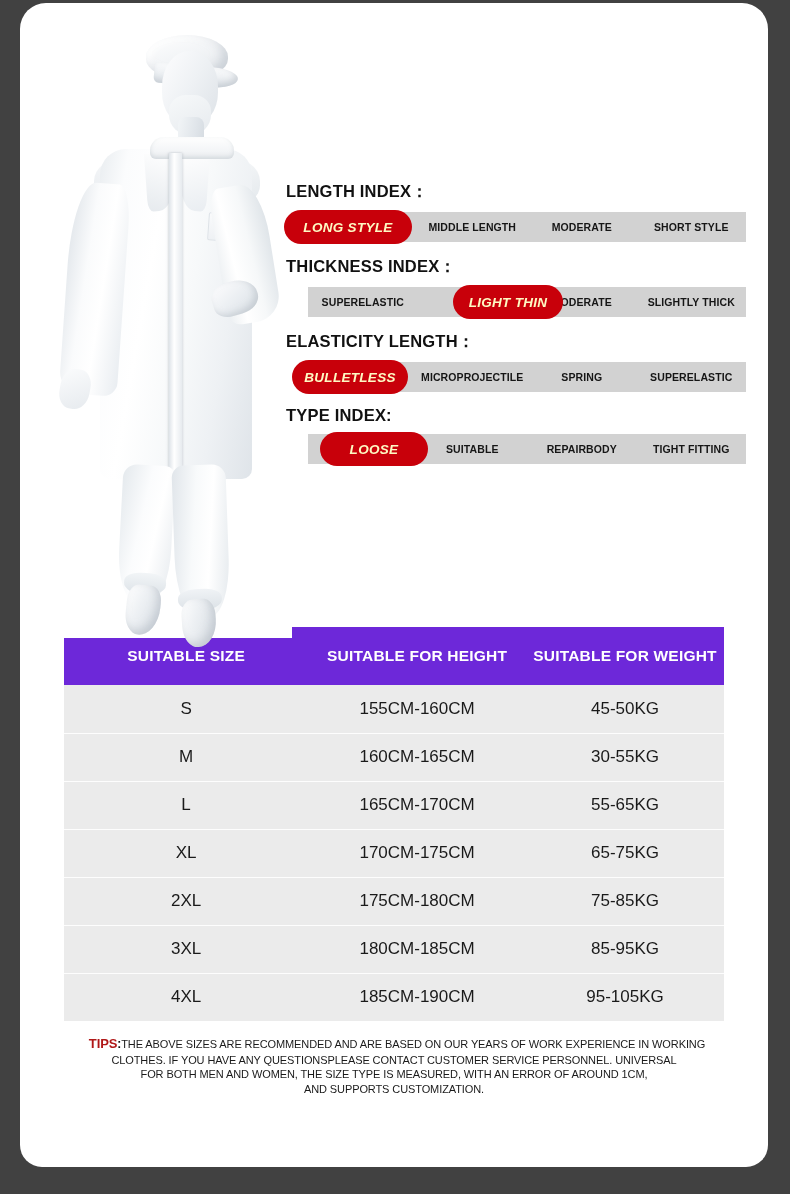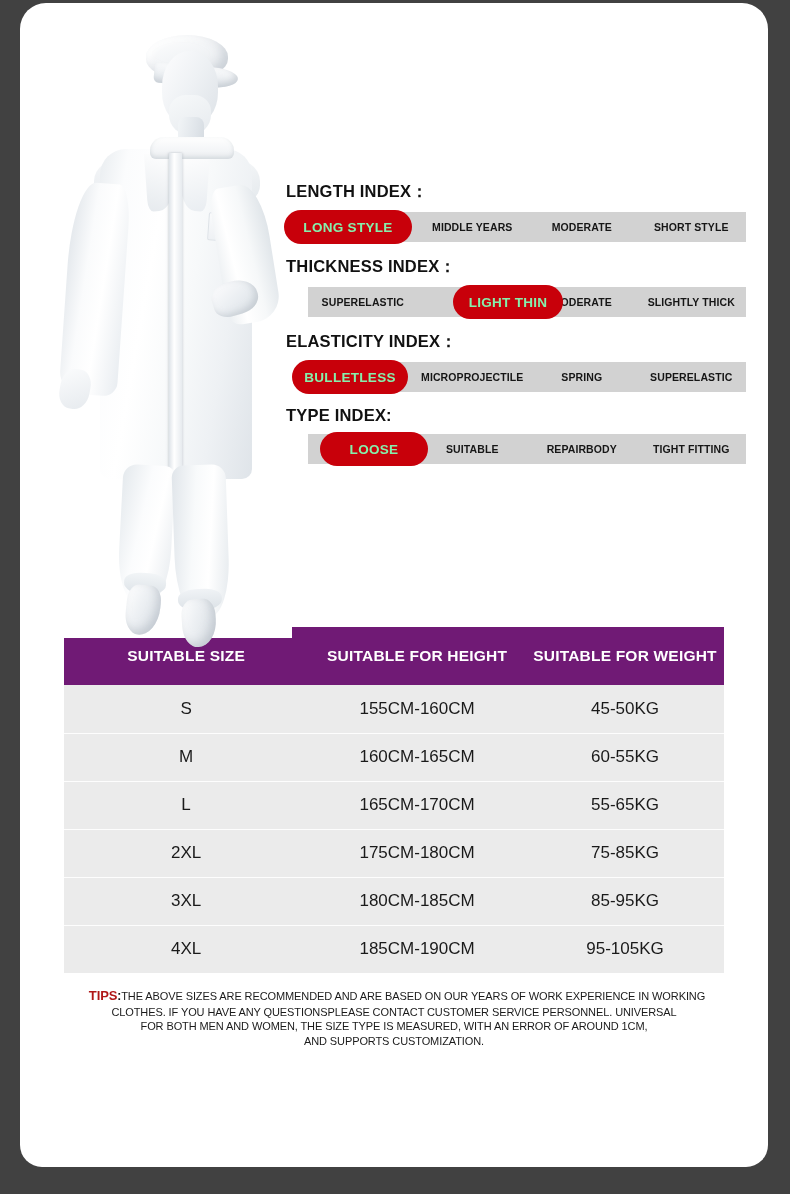--- a/index.html
+++ b/index.html
@@ -225,42 +225,43 @@
   }
   .index-opt.is-active { visibility: hidden; }
 
   .pill {
     position: absolute;
     top: 50%;
     transform: translateY(-50%);
     height: 34px;
     background: #c8000a;
     border-radius: 17px;
-    color: #86efac;
+    color: #fef9c3;
     font-size: 13.5px;
     font-weight: bold;
     letter-spacing: .3px;
     display: flex;
     align-items: center;
     justify-content: center;
     white-space: nowrap;
+    font-style: italic;
   }
   .pill-0 { left: -24px;  width: 128px; }
   .pill-1 { left: 145px;  width: 110px; }
   .pill-2 { left: -16px;  width: 116px; }
   .pill-3 { left: 12px;   width: 108px; }
 
   
   .table-wrap {
     margin: 0 44px;
     width: 660px;
   }
   table { border-collapse: collapse; width: 100%; table-layout: fixed; }
   thead th {
-    background: #701a75;
+    background: #6d28d9;
     color: #ffffff;
     font-size: 15.5px;
     font-weight: bold;
     letter-spacing: .2px;
     height: 58px;
     text-align: center;
   }
   tbody td {
     background: #ebebeb;
     color: #1a1a1a;
@@ -324,40 +325,40 @@
       <div class="mq foot-l"></div>
       <div class="mq foot-r"></div>
     </div>
 
     <div class="index-panel">
 
       <div class="index-group">
         <div class="index-title">LENGTH INDEX：</div>
         <div class="index-bar">
           <span class="index-opt is-active">LONG STYLE</span>
-          <span class="index-opt">MIDDLE YEARS</span>
+          <span class="index-opt">MIDDLE LENGTH</span>
           <span class="index-opt">MODERATE</span>
           <span class="index-opt">SHORT STYLE</span>
           <div class="pill pill-0">LONG STYLE</div>
         </div>
       </div>
 
       <div class="index-group">
         <div class="index-title">THICKNESS INDEX：</div>
         <div class="index-bar">
           <span class="index-opt">SUPERELASTIC</span>
           <span class="index-opt is-active">LIGHT THIN</span>
           <span class="index-opt">MODERATE</span>
           <span class="index-opt">SLIGHTLY THICK</span>
           <div class="pill pill-1">LIGHT THIN</div>
         </div>
       </div>
 
       <div class="index-group">
-        <div class="index-title">ELASTICITY INDEX：</div>
+        <div class="index-title">ELASTICITY LENGTH：</div>
         <div class="index-bar">
           <span class="index-opt is-active">BULLETLESS</span>
           <span class="index-opt">MICROPROJECTILE</span>
           <span class="index-opt">SPRING</span>
           <span class="index-opt">SUPERELASTIC</span>
           <div class="pill pill-2">BULLETLESS</div>
         </div>
       </div>
 
       <div class="index-group">
@@ -390,26 +391,31 @@
       </thead>
       <tbody>
         <tr>
           <td>S</td>
           <td>155CM-160CM</td>
           <td>45-50KG</td>
         </tr>
         <tr>
           <td>M</td>
           <td>160CM-165CM</td>
-          <td>60-55KG</td>
+          <td>30-55KG</td>
         </tr>
         <tr>
           <td>L</td>
           <td>165CM-170CM</td>
           <td>55-65KG</td>
+        </tr>
+        <tr>
+          <td>XL</td>
+          <td>170CM-175CM</td>
+          <td>65-75KG</td>
         </tr>
         <tr>
           <td>2XL</td>
           <td>175CM-180CM</td>
           <td>75-85KG</td>
         </tr>
         <tr>
           <td>3XL</td>
           <td>180CM-185CM</td>
           <td>85-95KG</td>

